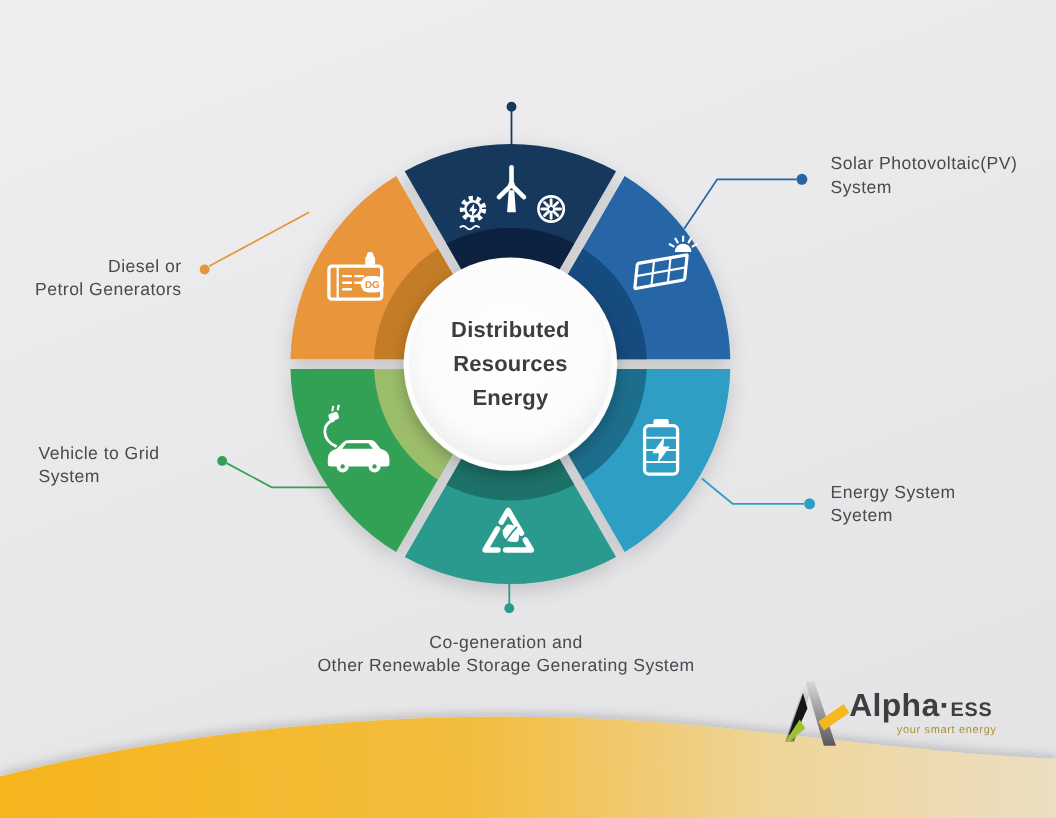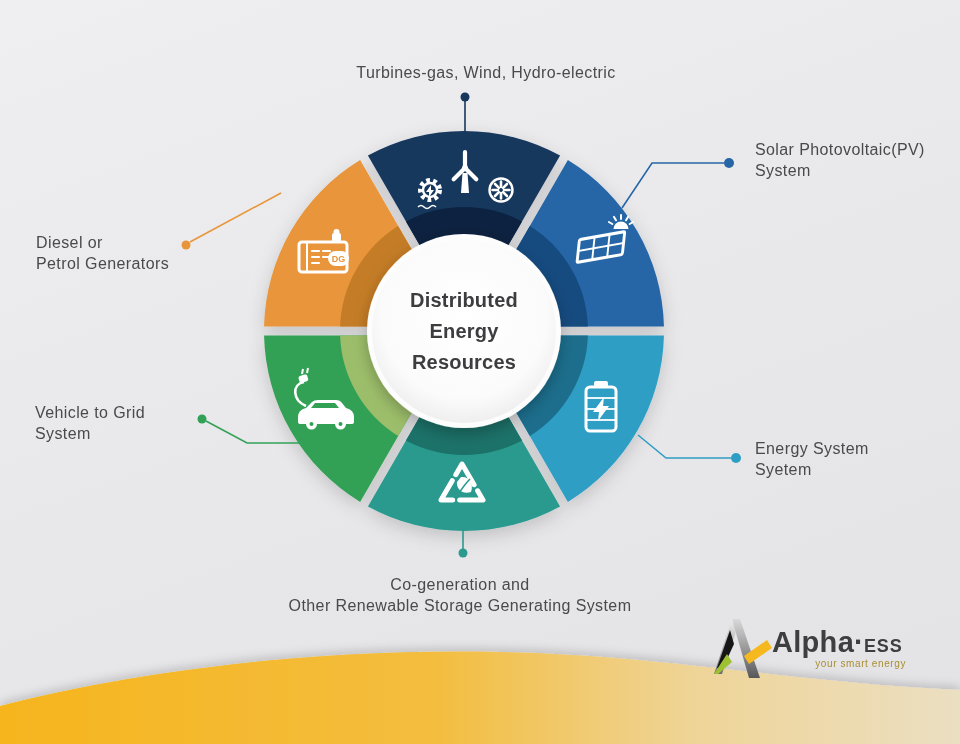--- a/index.html
+++ b/index.html
@@ -7,21 +7,21 @@
     position:relative;width:960px;height:744px;overflow:hidden;
     background:linear-gradient(160deg,#efeff1 0%,#e9e9eb 45%,#e3e3e6 100%);
     font-family:"Liberation Sans",sans-serif;
   }
   svg{display:block}
   #scene{position:absolute;left:0;top:0}
   .lbl{position:absolute;font-size:16px;line-height:21px;letter-spacing:.4px;color:#4a4a4c;}
   #lbl-turbines{left:291px;top:62px;width:390px;text-align:center}
   #lbl-solar{left:755px;top:139px;text-align:left}
   #lbl-storage{left:755px;top:438px;text-align:left}
-  #lbl-diesel{left:36px;top:232px;width:145px;text-align:left}
+  #lbl-diesel{left:20px;top:232px;width:145px;text-align:right}
   #lbl-vehicle{left:35px;top:402px;width:140px;text-align:left}
   #lbl-cogen{left:180px;top:574px;width:560px;text-align:center}
   #center-text{
     position:absolute;left:364px;top:285px;width:200px;text-align:center;
     font-weight:bold;font-size:20px;line-height:31px;color:#3d3d3f;letter-spacing:.2px;
   }
   #wave{position:absolute;left:0;top:624px}
   #logo{position:absolute;left:698px;top:604px;width:214px;height:92px}
   #logo-mark{position:absolute;left:2px;top:4px}
   #brand{position:absolute;left:74px;top:22px;font-size:29px;font-weight:600;color:#3e3e40;letter-spacing:.3px;white-space:nowrap}
@@ -177,27 +177,24 @@
       <rect x="3" y="-5" width="21" height="15" rx="7.5" fill="#ffffff"></rect>
       <text x="13.5" y="6" font-size="9" font-weight="bold" text-anchor="middle" font-family="Liberation Sans, sans-serif" fill="#e8953a">DG</text>
     </g>
 
     <circle cx="464" cy="331" r="97" fill="#fdfdfd" filter="url(#circShadow)"></circle>
     <circle cx="464" cy="331" r="92" fill="url(#gcenter)"></circle>
   </svg>
 
   <div id="center-text">
     <div>Distributed</div>
+    <div>Resources</div>
     <div>Energy</div>
-    <div>Resources</div>
-  </div>
-
-  <div class="lbl" id="lbl-turbines">
-    <div>Turbines-gas, Wind, Hydro-electric</div>
-  </div>
+  </div>
+
   <div class="lbl" id="lbl-solar">
     <div>Solar Photovoltaic(PV)</div>
     <div>System</div>
   </div>
   <div class="lbl" id="lbl-storage">
     <div>Energy System</div>
     <div>Syetem</div>
   </div>
   <div class="lbl" id="lbl-diesel">
     <div>Diesel or</div>

